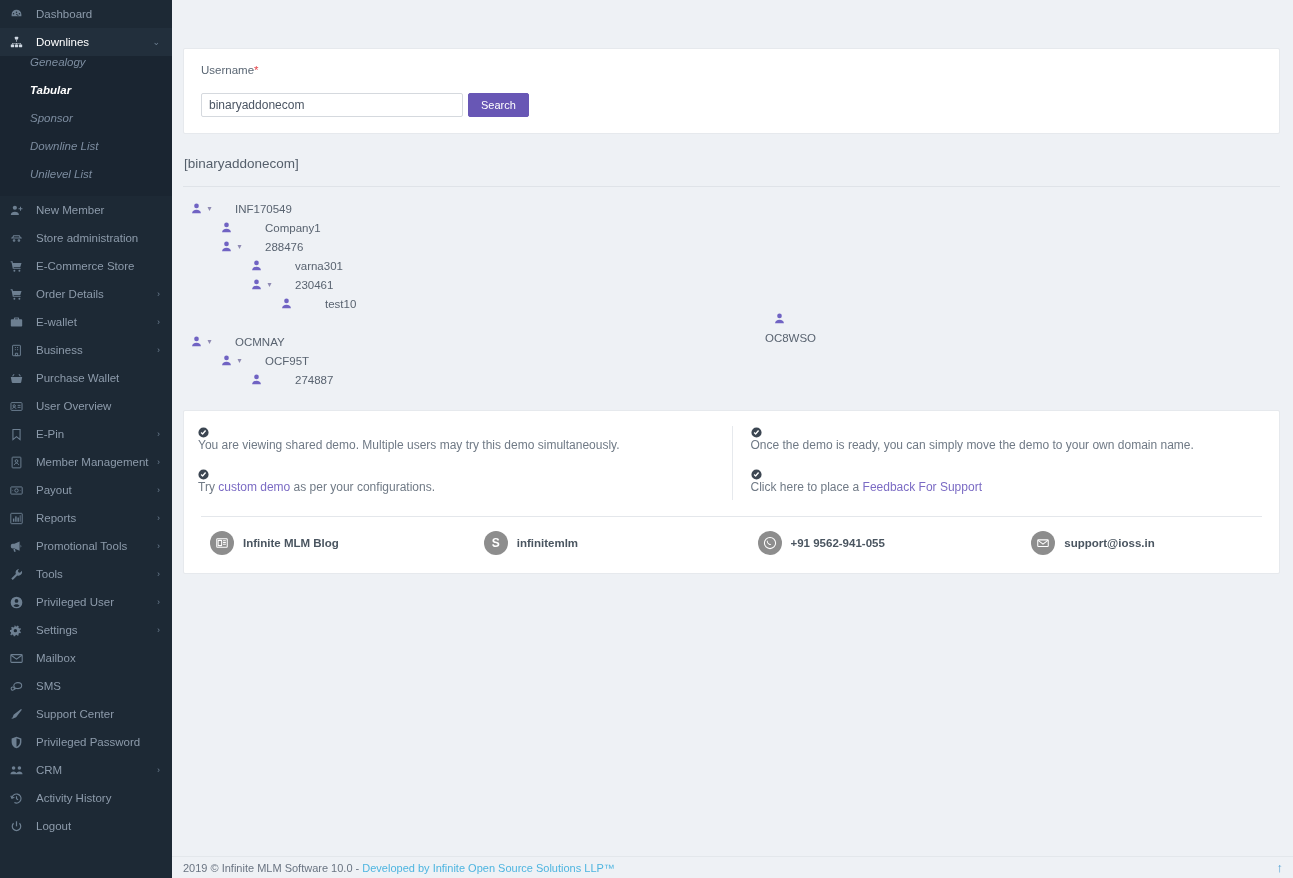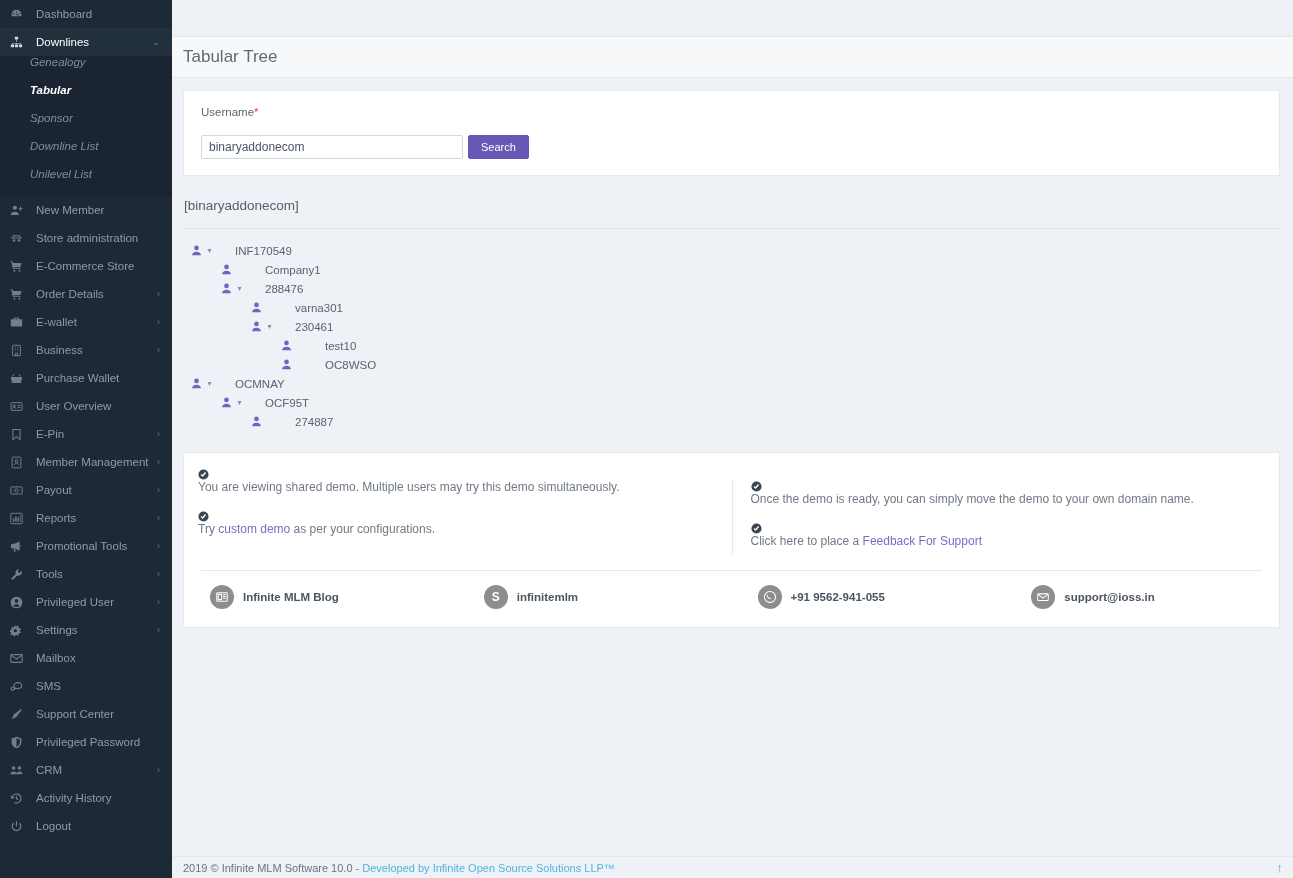--- a/index.html
+++ b/index.html
@@ -107,21 +107,21 @@
     width: 11px; min-width: 11px; font-size: 8px;
     color: #8f8ab3; text-align: center; line-height: 1;
   }
   .tcaret.empty { color: transparent; }
   .tlabel { margin-left: 20px; }
 
   
   .notice { margin-top: 21px; padding: 15px 0 0 0; }
   .ncols { display: flex; padding: 0 14px 10px 14px; }
   .ncol { width: 50%; padding-right: 18px; }
-  .ncol.right { border-left: 1px solid #e6e9ed; padding-left: 18px; margin-top: 12px; }
+  .ncol.right { border-left: 1px solid #e6e9ed; padding-left: 18px; }
   .nline {
     display: flex; align-items: flex-start;
     font-size: 12px; color: #707a86; margin-bottom: 16px; flex-direction: column;
   }
   .nline:last-child { margin-bottom: 6px; }
   .chk { width: 14px; min-width: 14px; color: #3c4652; margin-top: 1px; }
   .chk svg { display: block; }
   .nlink { color: #7b6bc4; }
   .nhr { height: 1px; background: #e4e7eb; margin: 6px 17px 0 17px; }
   .contacts { display: flex; padding: 14px 0 18px 0; }
@@ -416,23 +416,20 @@
           </span>
           <span class="nav-label">Logout</span>
         </div>
       </div>
   </nav>
 
   <div class="main">
 
     <div class="topstrip"></div>
 
-    <div class="pagehead">
-      <h1>Tabular Tree</h1>
-    </div>
 
     <div class="content">
 
       <div class="card searchcard">
         <label class="lbl">
           <span>Username</span><span class="req">*</span>
         </label>
         <div class="searchrow">
           <input type="text" value="binaryaddonecom" placeholder="" style="">
           <button>Search</button>
@@ -496,21 +493,21 @@
             <div class="tnode" style="padding-left: 98px;">
               <span class="tico">
                 <svg width="11" height="11" viewBox="0 0 16 16" fill="currentColor">
                   <circle cx="8" cy="4.2" r="3.4"></circle>
                   <path d="M1.6 15c0-3.2 2.8-5.2 6.4-5.2s6.4 2 6.4 5.2z"></path>
                 </svg>
               </span>
               <span class="tcaret empty">&nbsp;</span>
               <span class="tlabel">test10</span>
             </div>
-            <div class="tnode" style="padding-left: 98px;">
+            <div class="tnode" style="padding-left: 98px; flex-direction: column;">
               <span class="tico">
                 <svg width="11" height="11" viewBox="0 0 16 16" fill="currentColor">
                   <circle cx="8" cy="4.2" r="3.4"></circle>
                   <path d="M1.6 15c0-3.2 2.8-5.2 6.4-5.2s6.4 2 6.4 5.2z"></path>
                 </svg>
               </span>
               <span class="tcaret empty">&nbsp;</span>
               <span class="tlabel">OC8WSO</span>
             </div>
             <div class="tnode" style="padding-left: 8px;">

